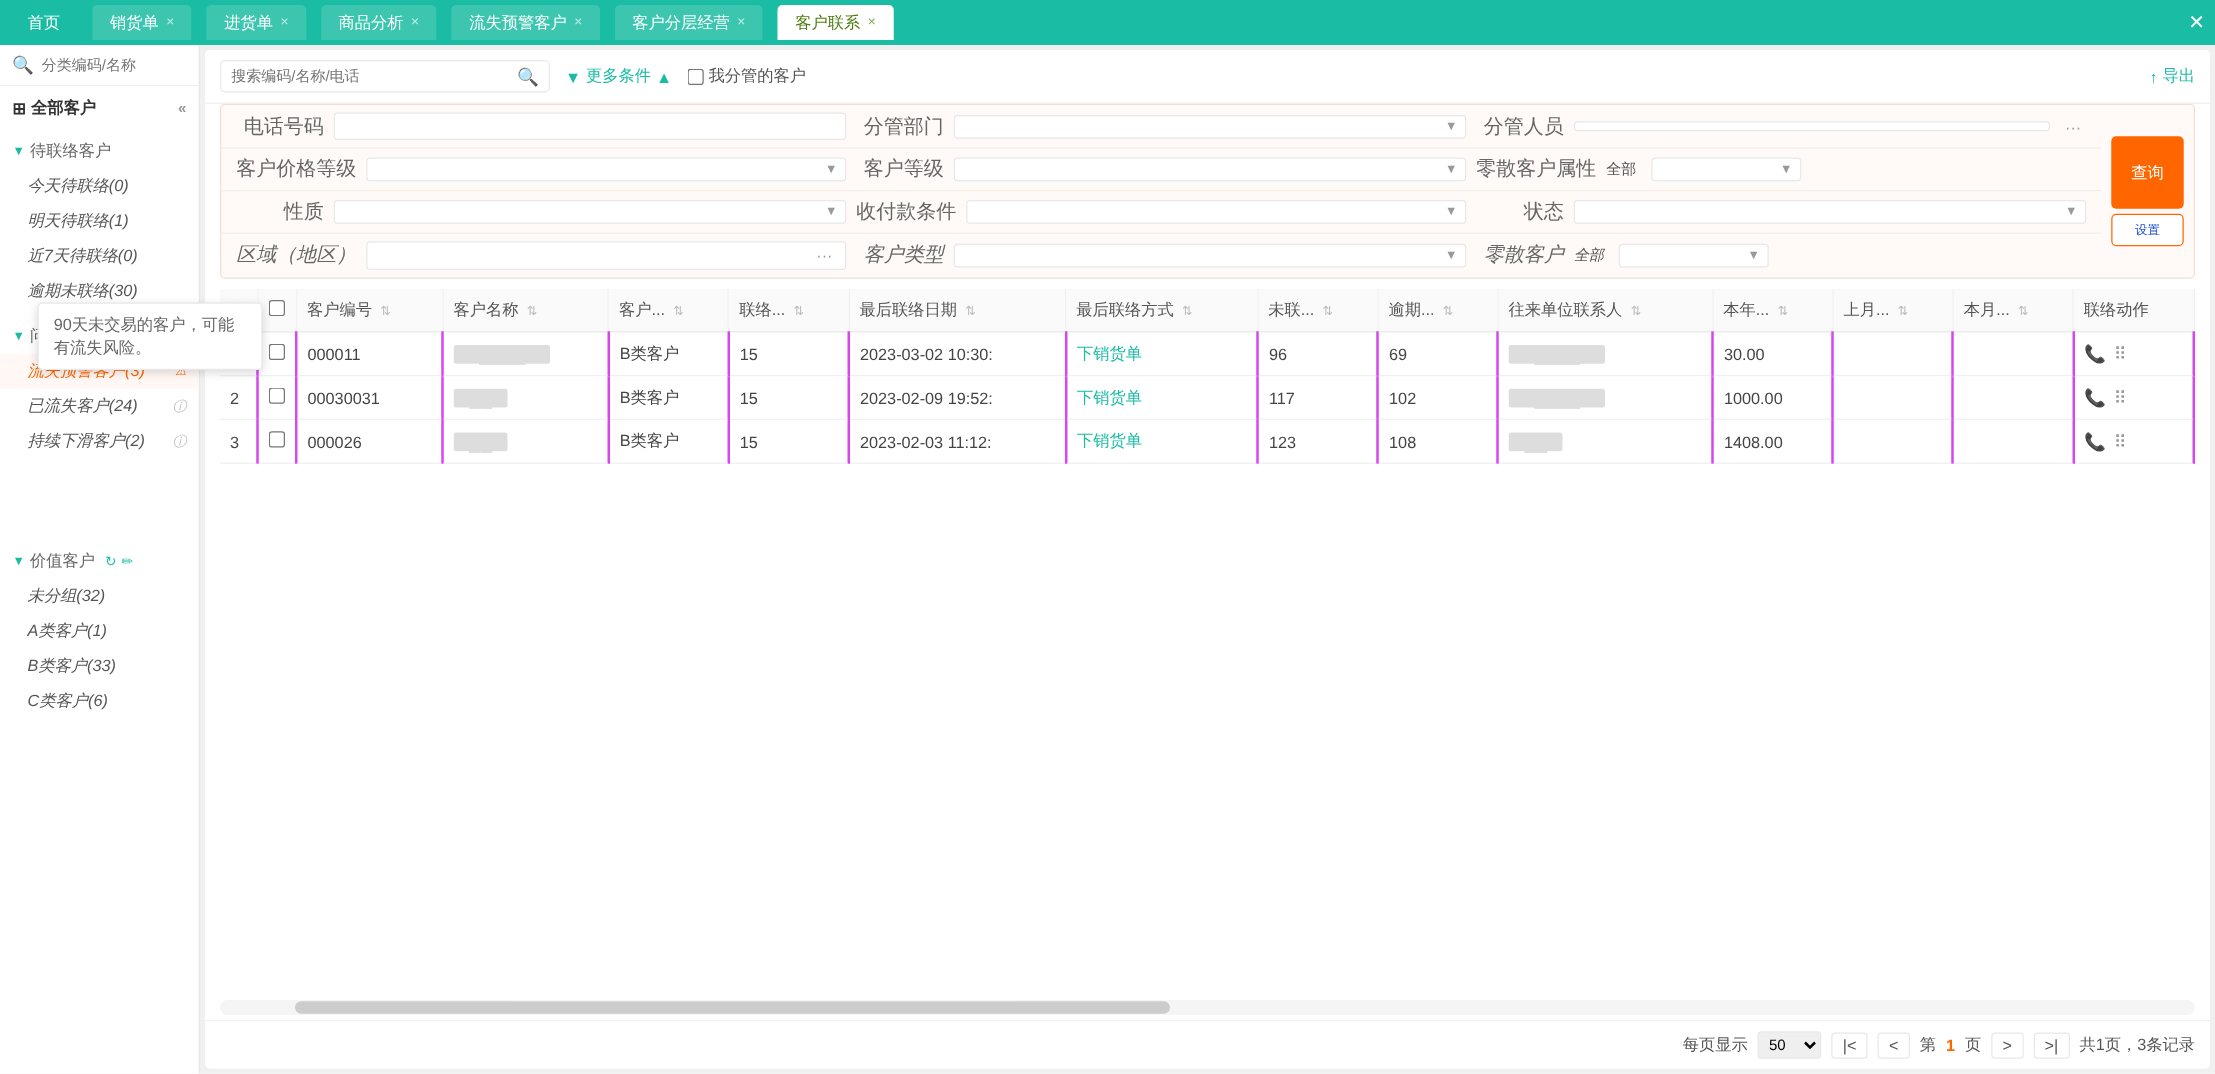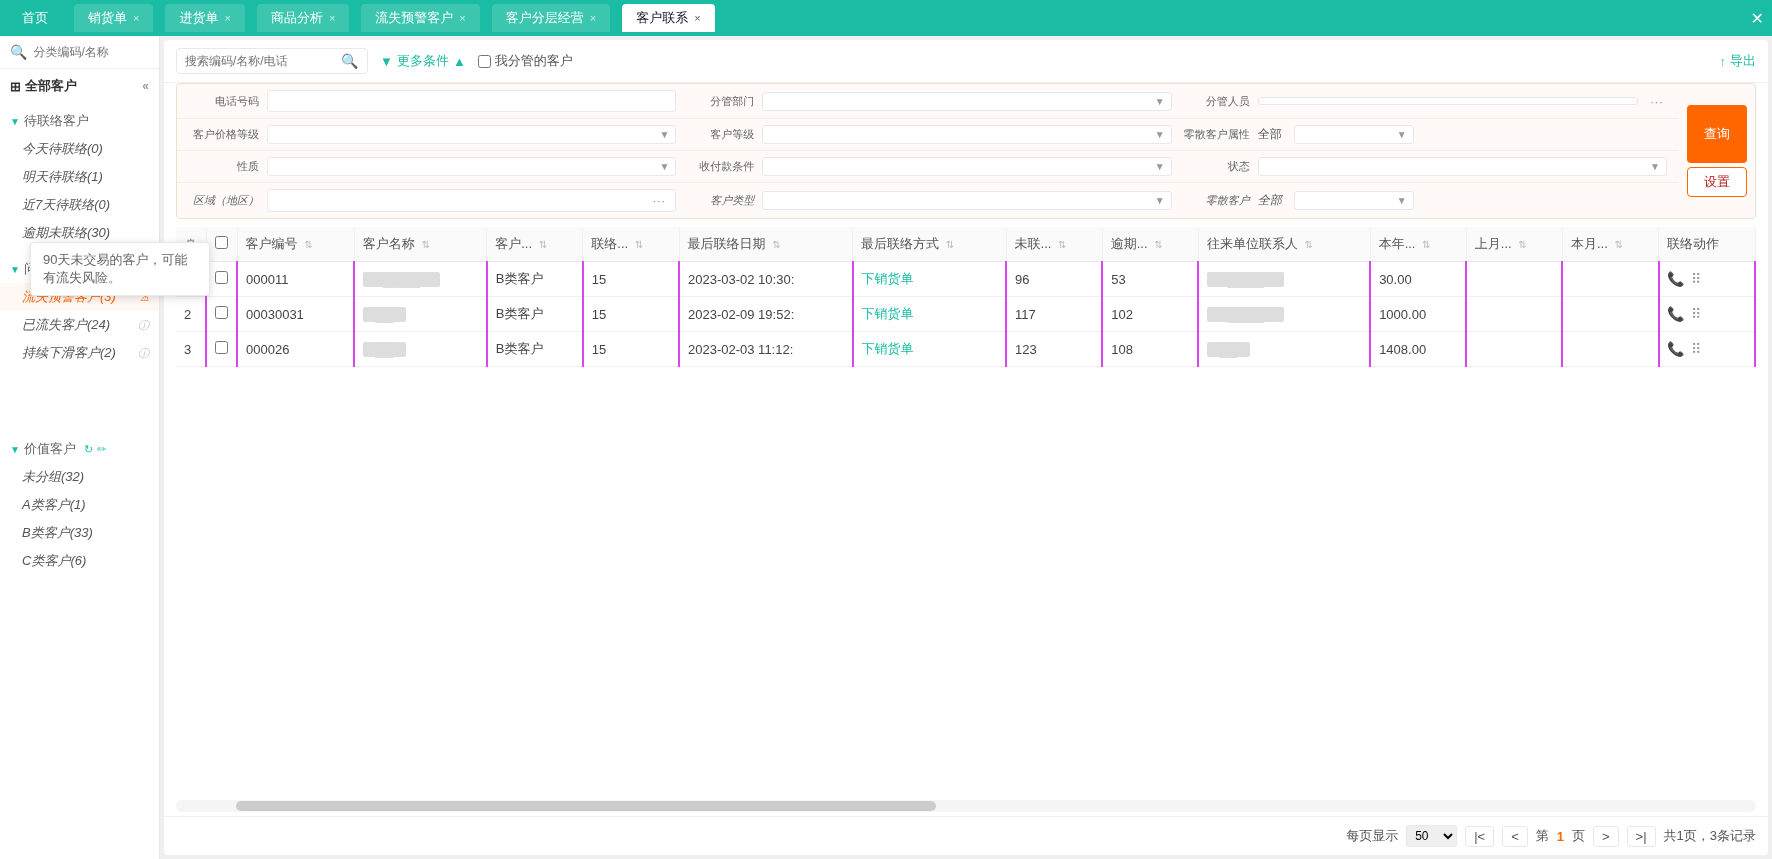--- a/index.html
+++ b/index.html
@@ -22,21 +22,21 @@
       background: rgba(255,255,255,0.15);
       color: #fff;
       border-radius: 4px 4px 0 0;
       cursor: pointer;
       font-size: 13px;
       gap: 6px;
       white-space: nowrap;
     }
     .top-tab.active {
       background: #fff;
-      color: #0f172a;
+      color: #4d7c0f;
     }
     .top-tab .close-icon {
       font-size: 11px;
       opacity: 0.7;
     }
     .top-tab.home {
       background: transparent;
       color: #fff;
     }
     .top-tabs-right {
@@ -166,21 +166,21 @@
       gap: 12px;
       flex-shrink: 0;
     }
     .search-input-wrap {
       display: flex;
       align-items: center;
       border: 1px solid #e8e8e8;
       border-radius: 4px;
       padding: 4px 8px;
       gap: 6px;
-      width: 192px;
+      width: 264px;
     }
     .search-input-wrap input {
       border: none;
       outline: none;
       font-size: 12px;
       width: 100%;
       color: #999;
     }
     .search-icon { color: #1abca3; font-size: 14px; cursor: pointer; }
     .more-conditions {
@@ -217,21 +217,21 @@
     }
     .filter-row:last-child { border-bottom: none; font-style: italic; }
     .filter-cell {
       flex: 1;
       display: flex;
       align-items: center;
       gap: 8px;
     }
     .filter-label {
       color: #666;
-      font-size: 11px;
+      font-size: 16px;
       white-space: nowrap;
       min-width: 70px;
       text-align: right;
     }
     .filter-input {
       flex: 1;
       border: 1px solid #e8e8e8;
       border-radius: 3px;
       padding: 3px 6px;
       font-size: 12px;
@@ -256,25 +256,25 @@
       background: #ff6600;
       color: #fff;
       border: none;
       border-radius: 4px;
       padding: 20px 16px;
       font-size: 13px;
       cursor: pointer;
     }
     .btn-settings {
       background: #fff;
-      color: #b91c1c;
+      color: #1d4ed8;
       border: 1px solid #ff6600;
       border-radius: 4px;
       padding: 5px 16px;
-      font-size: 13px;
+      font-size: 10px;
       cursor: pointer;
     }
     .right-buttons {
       display: flex;
       flex-direction: column;
       gap: 4px;
       padding: 6px 8px;
       justify-content: center;
     }
 
@@ -673,21 +673,21 @@
           <tr class="table-row">
             <td><span>1</span></td>
             <td class="checkbox-col"><input type="checkbox" style=""></td>
             <td><span>000011</span></td>
             <td><span style="background:#ddd;color:#ddd;border-radius:2px;padding:0 20px;">████</span></td>
             <td><span>B类客户</span></td>
             <td><span>15</span></td>
             <td><span>2023-03-02 10:30:</span></td>
             <td><span class="link-text">下销货单</span></td>
             <td><span>96</span></td>
-            <td><span>53</span></td>
+            <td><span>69</span></td>
             <td><span style="background:#ddd;color:#ddd;border-radius:2px;padding:0 20px;">████</span></td>
             <td><span>30.00</span></td>
             <td></td>
             <td></td>
             <td>
               <div class="action-icons">
                 <span class="action-icon">📞</span>
                 <span class="action-icon">⠿</span>
               </div>
             </td>

